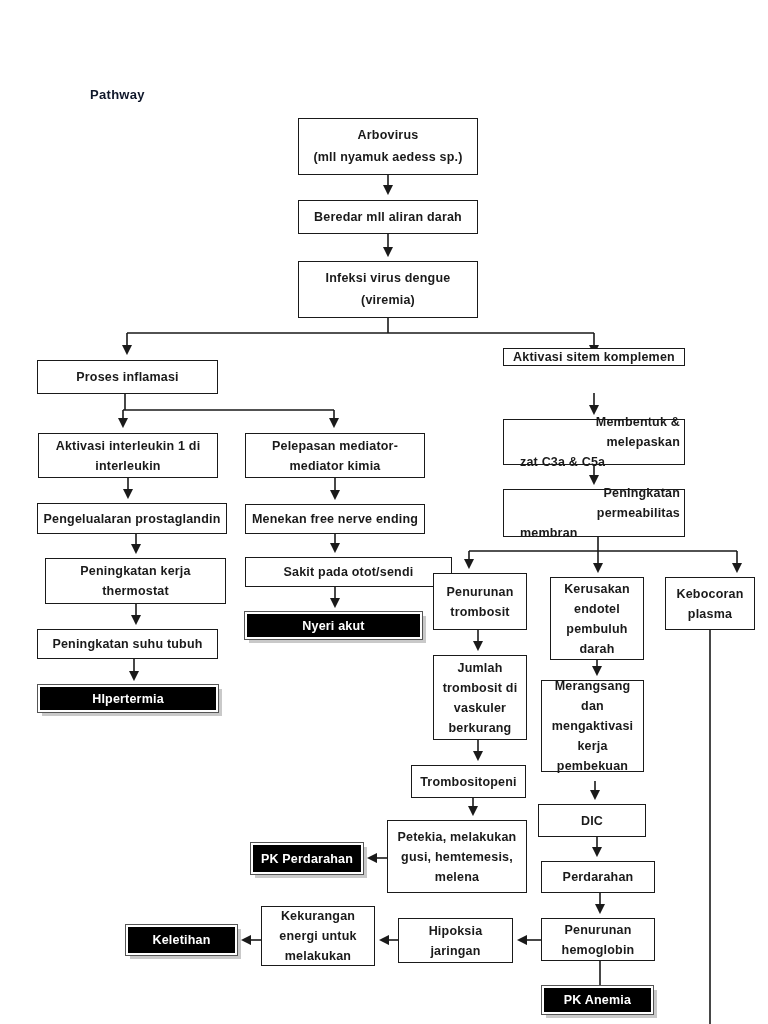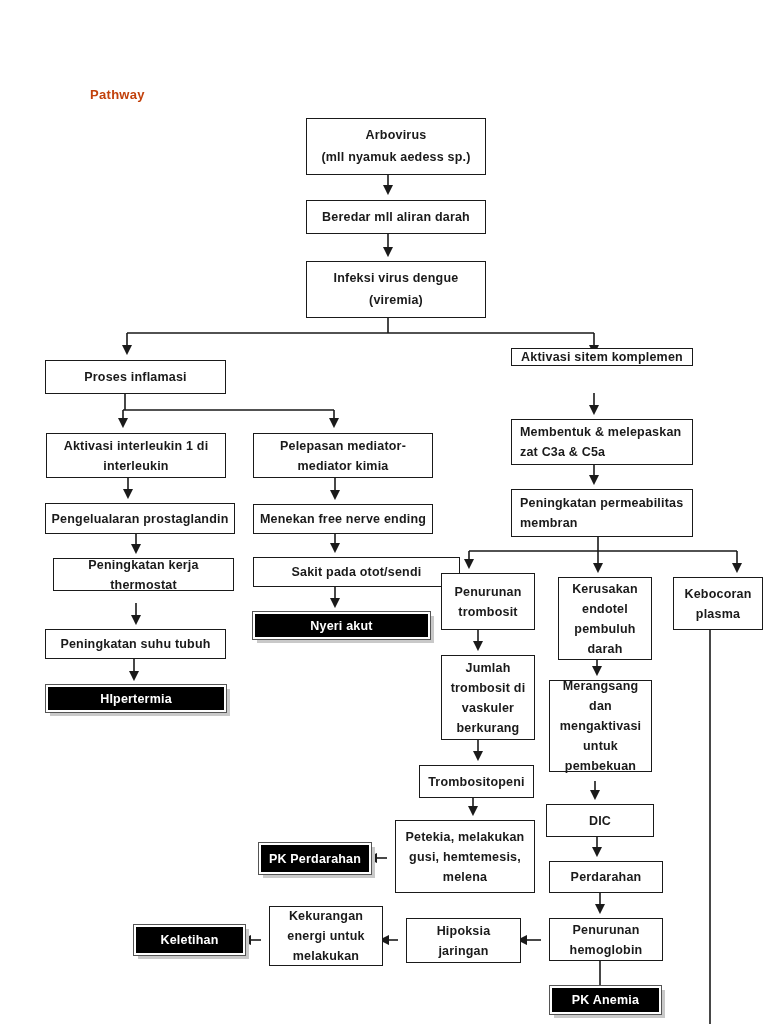--- a/index.html
+++ b/index.html
@@ -1,34 +1,34 @@
 <!DOCTYPE html>
 <html><head>
 <meta charset="utf-8">
 <style>
   html,body{margin:0;padding:0;background:#ffffff;}
   .page{
     position:relative;width:768px;height:1024px;background:#ffffff;overflow:hidden;
     font-family:"Liberation Sans","DejaVu Sans",sans-serif;
   }
   .title{
-    position:absolute;left:90px;top:87px;font-size:13px;font-weight:bold;color:#c2410c;
+    position:absolute;left:90px;top:87px;font-size:13px;font-weight:bold;color:#0f172a;
     letter-spacing:.3px;
   }
   svg.connectors{position:absolute;left:0;top:0;z-index:1;}
   .box{
     position:absolute;z-index:2;box-sizing:border-box;
     background:#ffffff;border:1.6px solid #1a1a1a;
     display:flex;flex-direction:column;align-items:center;justify-content:center;
     text-align:center;font-weight:bold;color:#1a1a1a;font-size:12.5px;line-height:1.6;
-    letter-spacing:.2px;padding:1px 4px;margin-left:8px;
+    letter-spacing:.2px;padding:1px 4px;
   }
   .box span{display:block;}
   .box.gap2{justify-content:space-evenly;line-height:1.2;}
-  .box.leftalign{align-items:flex-start;text-align:center;padding-left:8px;}
+  .box.leftalign{align-items:flex-start;text-align:right;padding-left:16px;}
   .box.black{
     background:#000000;color:#ffffff;border:2px solid #ffffff;
     box-shadow:0 0 0 1px #555555, 4px 4px 0 #c9c9c9;
   }
 </style>
 </head>
 <body>
 
 <div class="page">
 
@@ -108,21 +108,21 @@
     <span>Aktivasi sitem komplemen</span>
   </div>
 
   <div class="box" style="left:38px;top:433px;width:180px;height:45px">
     <span>Aktivasi interleukin 1 di</span>
     <span>interleukin</span>
   </div>
   <div class="box" style="left:37px;top:503px;width:190px;height:31px">
     <span>Pengelualaran prostaglandin</span>
   </div>
-  <div class="box" style="left:45px;top:558px;width:181px;height:33px">
+  <div class="box" style="left:45px;top:558px;width:181px;height:46px">
     <span>Peningkatan kerja</span>
     <span>thermostat</span>
   </div>
   <div class="box" style="left:37px;top:629px;width:181px;height:30px">
     <span>Peningkatan suhu tubuh</span>
   </div>
   <div class="box black" style="left:38px;top:685px;width:180px;height:27px">
     <span>HIpertermia</span>
   </div>
 
@@ -179,21 +179,21 @@
     <span>melena</span>
   </div>
   <div class="box black" style="left:251px;top:843px;width:112px;height:31px">
     <span>PK Perdarahan</span>
   </div>
 
   <div class="box" style="left:541px;top:680px;width:103px;height:92px">
     <span>Merangsang</span>
     <span>dan</span>
     <span>mengaktivasi</span>
-    <span>untuk</span>
+    <span>kerja</span>
     <span>pembekuan</span>
   </div>
   <div class="box" style="left:538px;top:804px;width:108px;height:33px">
     <span>DIC</span>
   </div>
   <div class="box" style="left:541px;top:861px;width:114px;height:32px">
     <span>Perdarahan</span>
   </div>
   <div class="box" style="left:541px;top:918px;width:114px;height:43px">
     <span>Penurunan</span>

